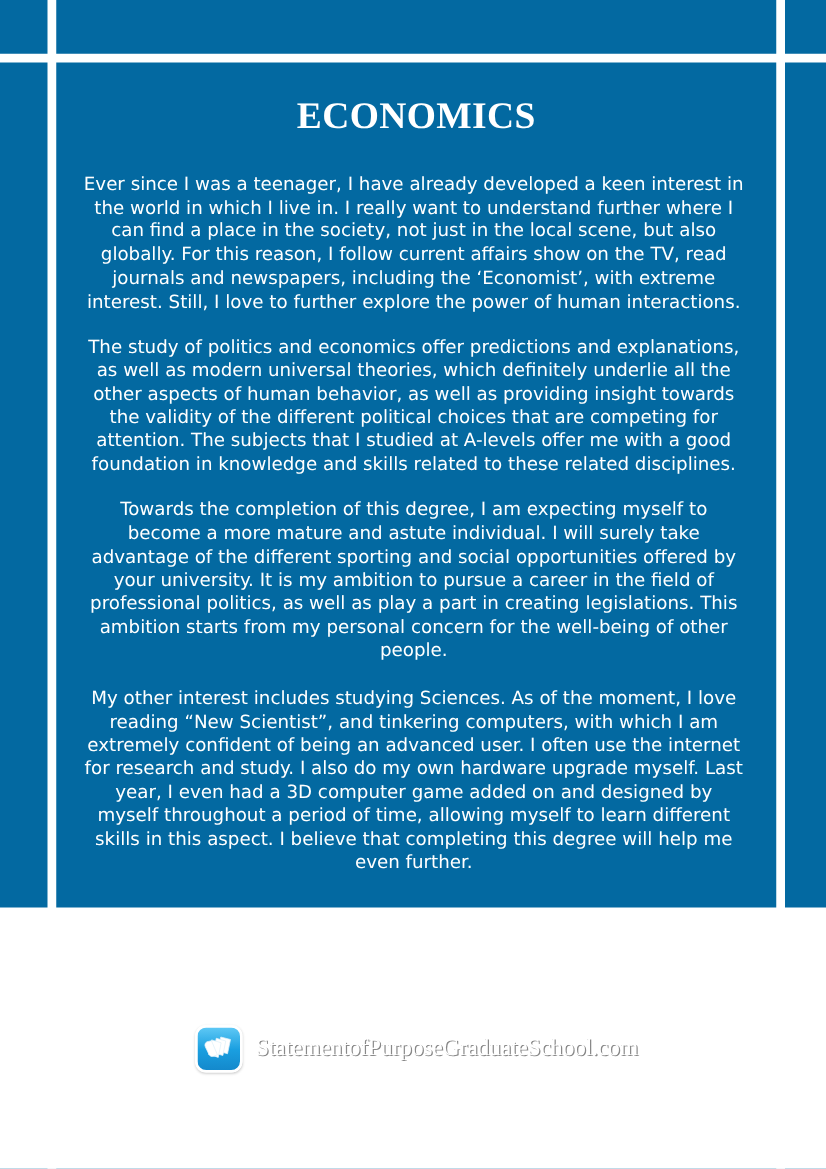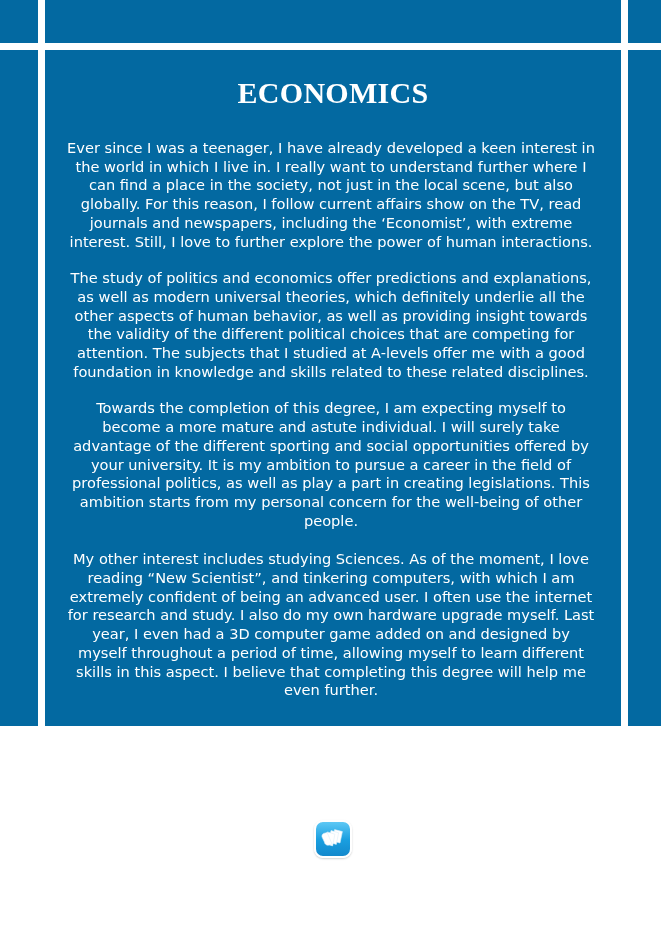--- a/index.html
+++ b/index.html
@@ -140,15 +140,16 @@
     <div class="logo-icon">
       <svg width="26" height="22" viewBox="0 0 26 22" aria-hidden="true">
         <g fill="#ffffff" stroke="#dfeff8" stroke-width="0.6">
           <path d="M14.6 1.6 L22.4 3.6 L20.0 15.0 L12.3 12.8 Z"></path>
           <path d="M11.0 2.6 L18.6 4.8 L16.3 16.4 L8.6 14.1 Z"></path>
           <path d="M7.3 3.9 L14.9 6.2 L12.6 17.9 L4.9 15.5 Z"></path>
           <path d="M3.6 5.4 C2.0 6.2 1.5 8.0 2.3 9.6 L5.2 15.6 C5.9 17.0 7.5 17.6 8.9 17.0 L11.9 15.8 L7.2 4.6 Z"></path>
         </g>
       </svg>
     </div>
+    <div class="brand-text">StatementofPurposeGraduateSchool.com</div>
   </div>
 
 </div>
 
 </body></html>

